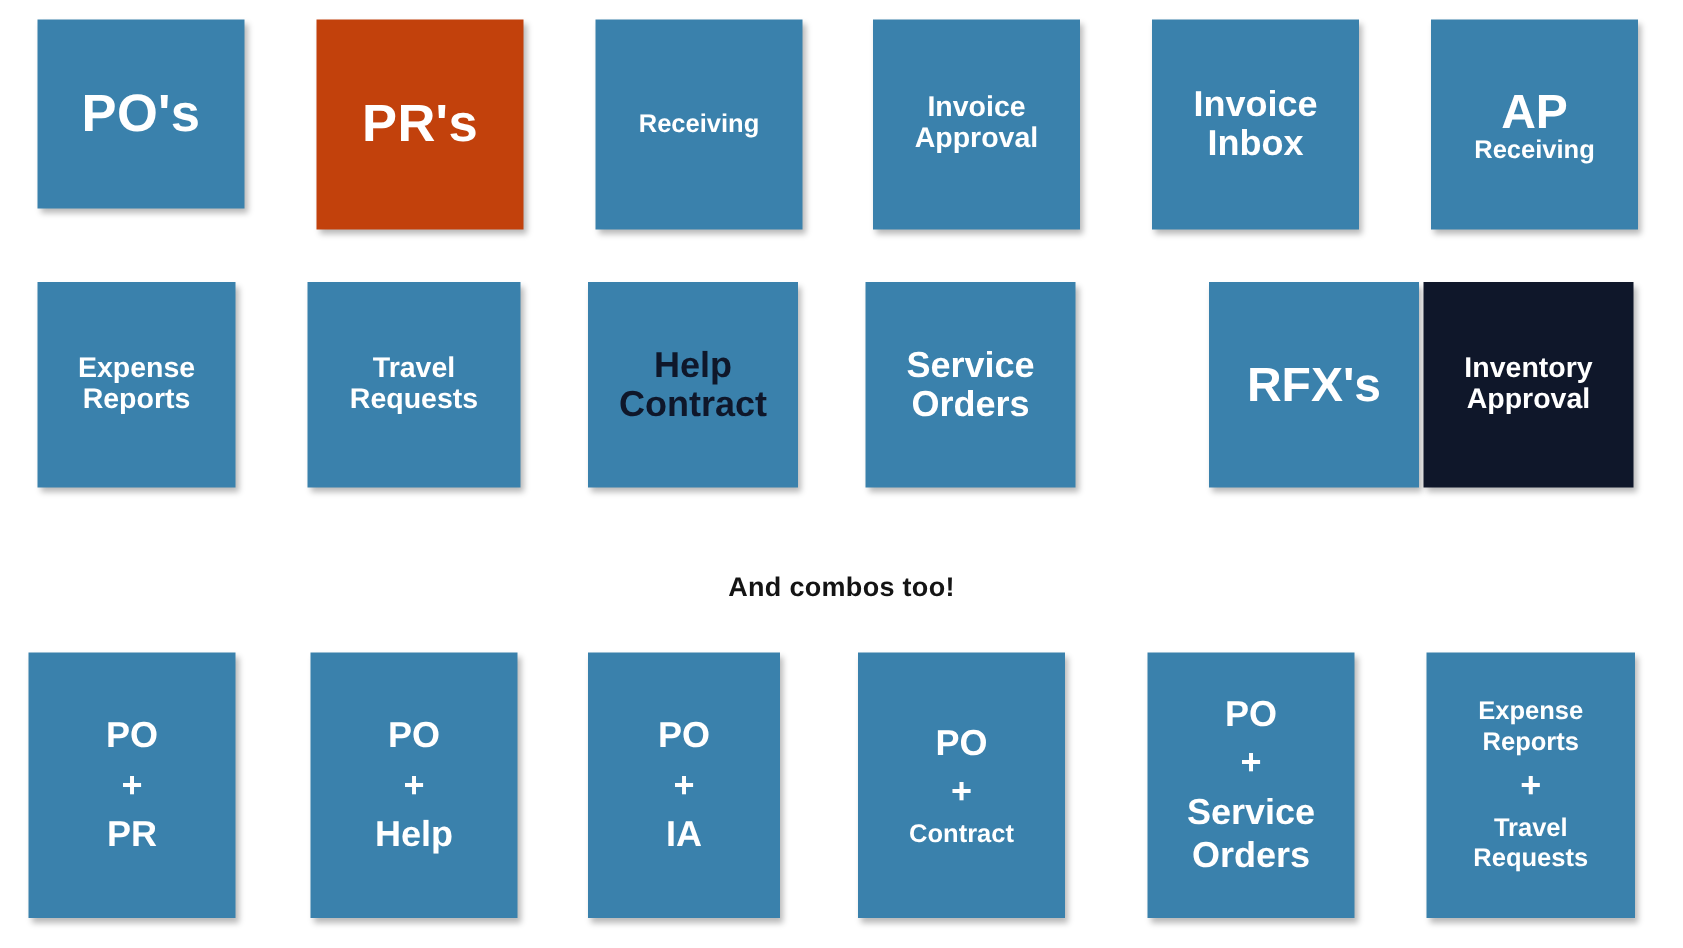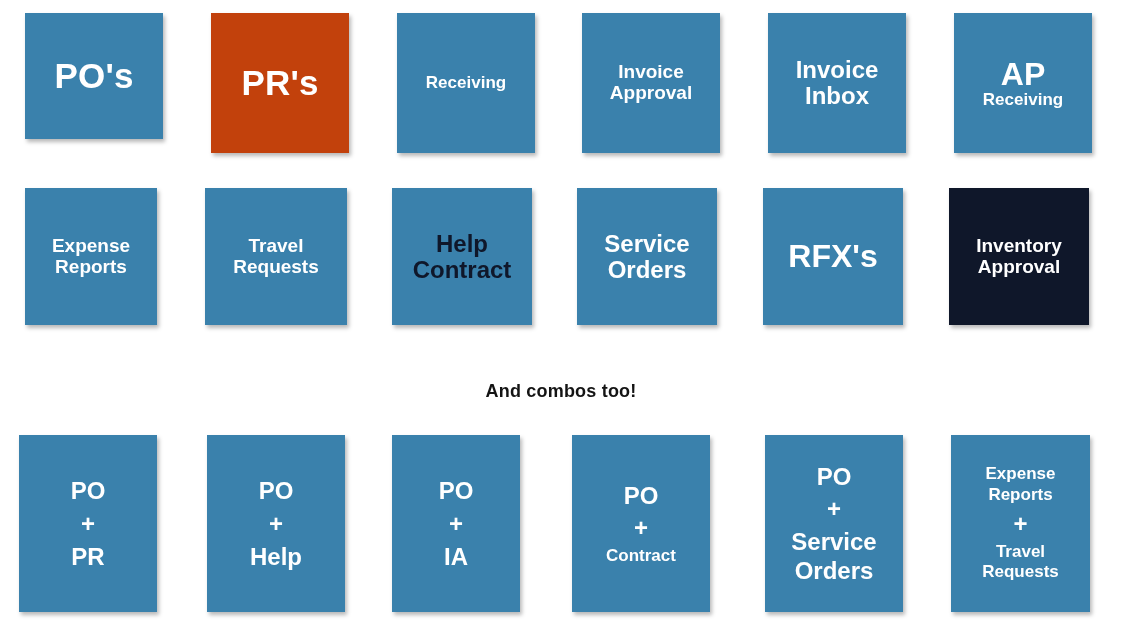--- a/index.html
+++ b/index.html
@@ -112,21 +112,21 @@
         <span class="line sz-sm">Requests</span>
       </div>
       <div class="tile" style="left: 392px; top: 188px; width: 140px; height: 137px; background-color: rgb(58, 129, 172); color: #0f172a;">
         <span class="line sz-md">Help</span>
         <span class="line sz-md">Contract</span>
       </div>
       <div class="tile" style="left: 577px; top: 188px; width: 140px; height: 137px; background-color: rgb(58, 129, 172); color: rgb(255, 255, 255);">
         <span class="line sz-md">Service</span>
         <span class="line sz-md">Orders</span>
       </div>
-      <div class="tile" style="left: 763px; top: 188px; width: 140px; height: 137px; background-color: rgb(58, 129, 172); color: rgb(255, 255, 255);">
+      <div class="tile" style="left: 806px; top: 188px; width: 140px; height: 137px; background-color: rgb(58, 129, 172); color: rgb(255, 255, 255);">
         <span class="line sz-lg">RFX's</span>
       </div>
       <div class="tile" style="left: 949px; top: 188px; width: 140px; height: 137px; background-color: #0f172a; color: rgb(255, 255, 255);">
         <span class="line sz-sm">Inventory</span>
         <span class="line sz-sm">Approval</span>
       </div>
     </div>
 
   <div class="section-heading" style="top: 381px; color: rgb(20, 20, 20);">And combos too!</div>
 

